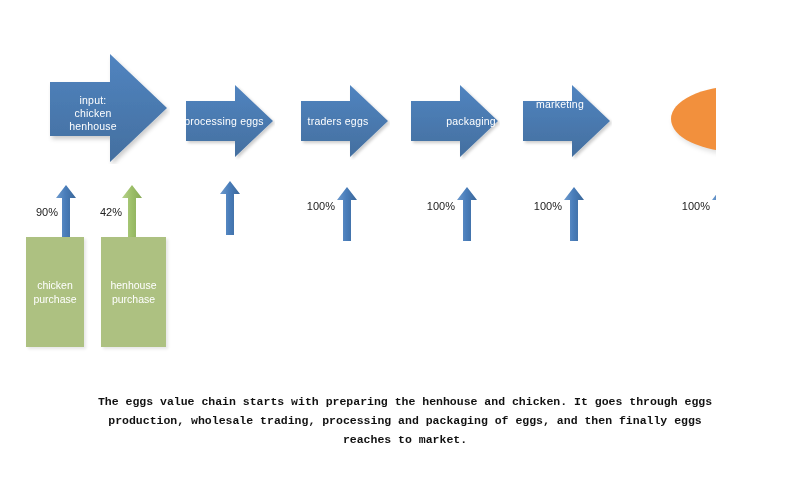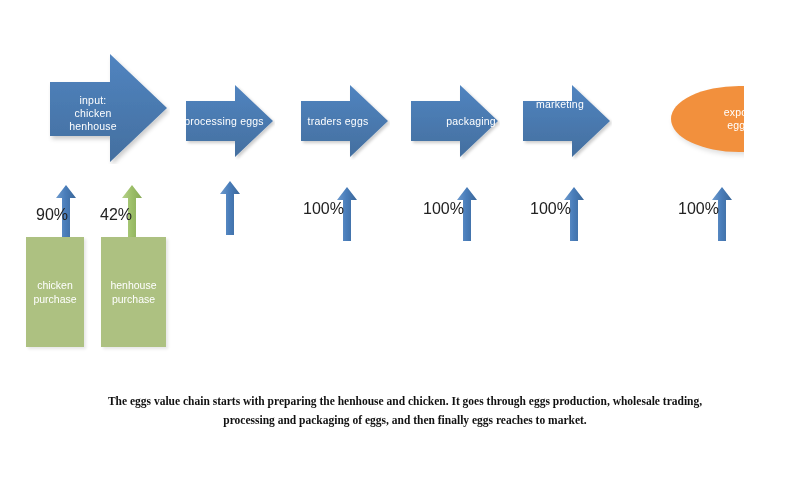--- a/index.html
+++ b/index.html
@@ -9,21 +9,20 @@
   }
   body {
     font-family: "Liberation Sans", sans-serif;
   }
   #canvas {
     position: relative;
     width: 716px;
     height: 501px;
     background: #ffffff;
     overflow: hidden;
-    padding-left: 28px;
   }
   .node-label {
     position: absolute;
     color: #ffffff;
     font-size: 10.5px;
     line-height: 13px;
     text-align: center;
     letter-spacing: 0.2px;
     pointer-events: none;
     white-space: pre-line;
@@ -32,21 +31,21 @@
     position: absolute;
     color: #ffffff;
     font-size: 10.5px;
     line-height: 14px;
     text-align: center;
     white-space: pre-line;
   }
   .pct {
     position: absolute;
     color: #222222;
-    font-size: 16px;
+    font-size: 11px;
     text-align: right;
     white-space: nowrap;
   }
   .greenbox {
     position: absolute;
     background: #adc181;
     display: flex;
     align-items: center;
     justify-content: center;
     box-shadow: 2px 2px 3px rgba(0,0,0,0.10);
@@ -67,21 +66,21 @@
   .caption {
     position: absolute;
     left: 95px;
     top: 392px;
     width: 620px;
     text-align: center;
     font-size: 11.5px;
     line-height: 19px;
     color: #111111;
     font-weight: bold;
-    font-family: Liberation Serif, serif;
+    font-family: Liberation Mono, monospace;
   }
 </style>
 </head>
 <body>
 
 <div id="canvas">
 
   <div class="arrowbox" style="left:48px; top:52px; width:122px; height:112px;">
     <svg width="122" height="112" viewBox="0 0 122 112">
       <defs>

